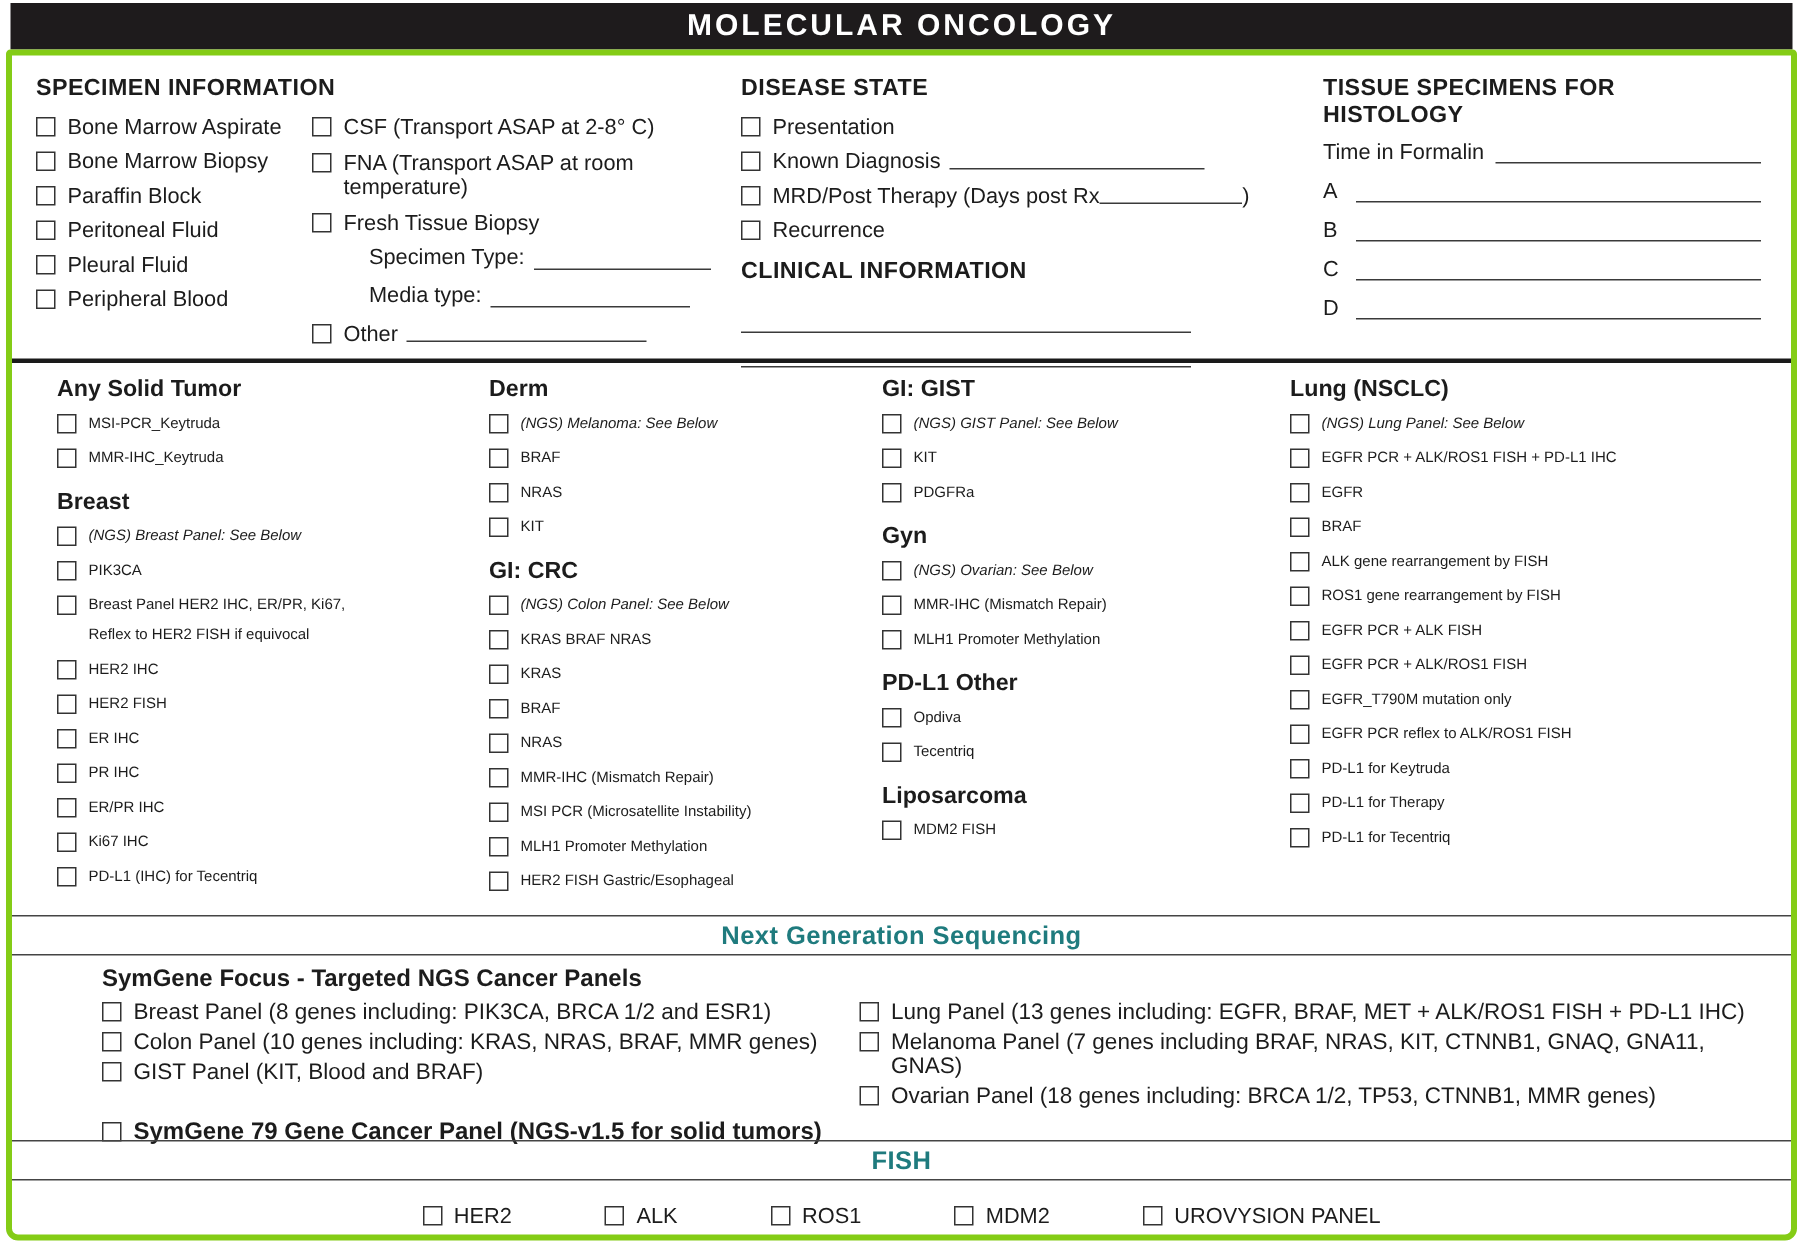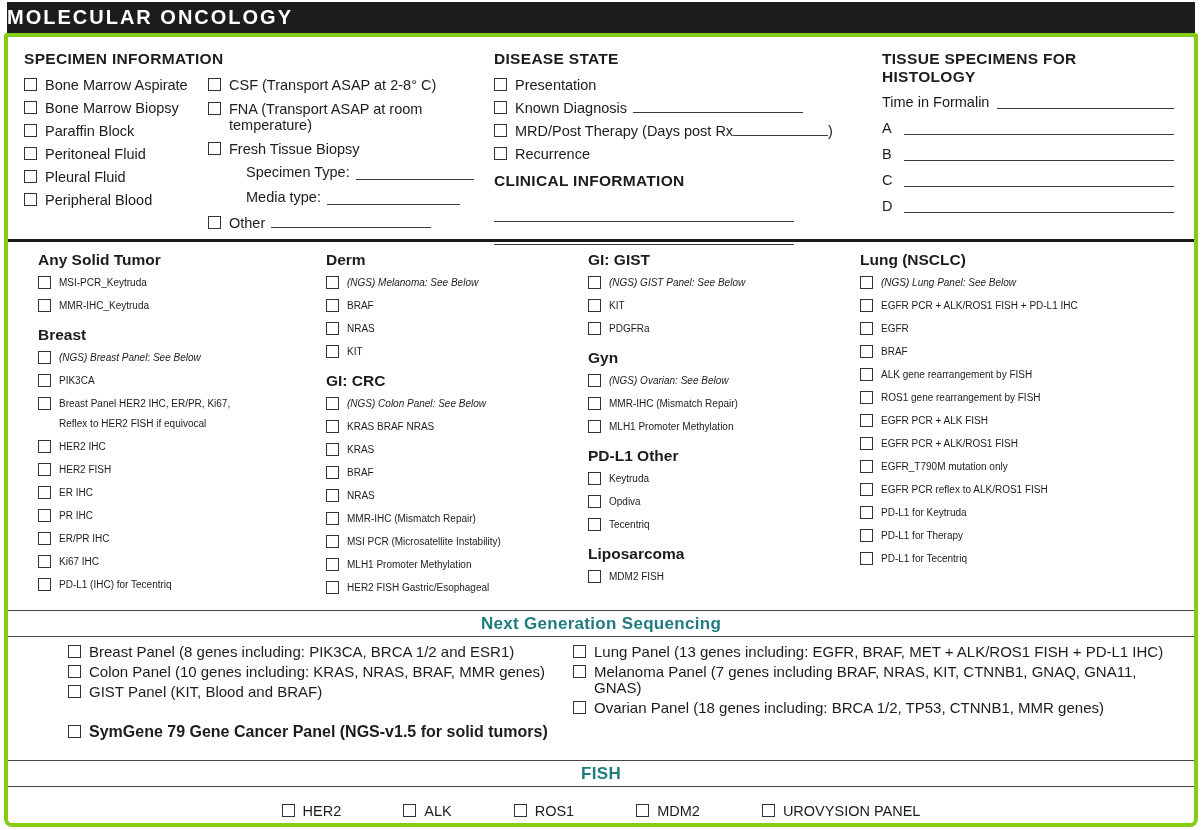--- a/index.html
+++ b/index.html
@@ -7,21 +7,21 @@
     --bar:#1e1b1c;
     --ink:#1c1c1c;
     --line:#3a3a3a;
   }
   *{box-sizing:border-box; margin:0; padding:0;}
   html,body{background:#fff;}
   body{font-family:"Liberation Sans", sans-serif; color:var(--ink);}
   .page{position:relative; width:1202px; height:830px; background:#fff; overflow:hidden;}
 
   .titlebar{position:absolute; top:2px; left:7px; right:7px; height:31px; background:var(--bar);
-    color:#fff; font-size:20px; font-weight:bold; letter-spacing:2px; line-height:31px;}
+    color:#fff; font-size:20px; font-weight:bold; letter-spacing:2px; text-align:center; line-height:31px;}
 
   .form-body{position:absolute; top:33px; left:4px; right:4px; bottom:3px;
     border:4px solid #84cc16; border-radius:3px 3px 8px 8px; background:#fff;
     display:flex; flex-direction:column;}
 
   
   .top-section{height:202px; display:flex; padding:13px 14px 0 16px;}
   .sec-heading{font-size:15.5px; font-weight:bold; letter-spacing:.3px; margin-bottom:9px;}
   .top-spec{width:470px;}
   .spec-cols{display:flex;}
@@ -352,24 +352,20 @@
             </div>
             <div class="cb-item">
               <span class="cb"></span>
               <span class="lbl">MLH1 Promoter Methylation</span>
             </div>
           </div>
           <div class="t-group">
             <div class="t-heading">PD-L1 Other</div>
             <div class="cb-item">
               <span class="cb"></span>
-              <span class="lbl">Keytruda</span>
-            </div>
-            <div class="cb-item">
-              <span class="cb"></span>
               <span class="lbl">Opdiva</span>
             </div>
             <div class="cb-item">
               <span class="cb"></span>
               <span class="lbl">Tecentriq</span>
             </div>
           </div>
           <div class="t-group">
             <div class="t-heading">Liposarcoma</div>
             <div class="cb-item">
@@ -432,20 +428,21 @@
             <div class="cb-item">
               <span class="cb"></span>
               <span class="lbl">PD-L1 for Tecentriq</span>
             </div>
           </div>
         </div>
       </div>
 
     <div class="band">Next Generation Sequencing</div>
     <div class="ngs-content">
+      <div class="ngs-heading">SymGene Focus - Targeted NGS Cancer Panels</div>
       <div class="ngs-cols">
         <div class="ngs-col-left">
             <div class="cb-item">
               <span class="cb"></span>
               <span class="lbl">Breast Panel (8 genes including: PIK3CA, BRCA 1/2 and ESR1)</span>
             </div>
             <div class="cb-item">
               <span class="cb"></span>
               <span class="lbl">Colon Panel (10 genes including: KRAS, NRAS, BRAF, MMR genes)</span>
             </div>

